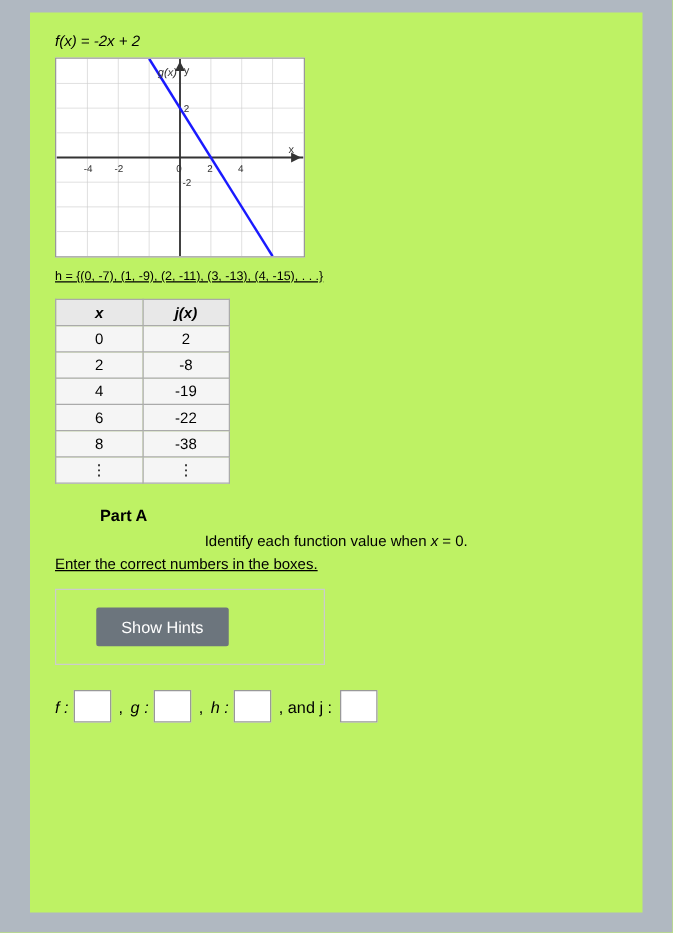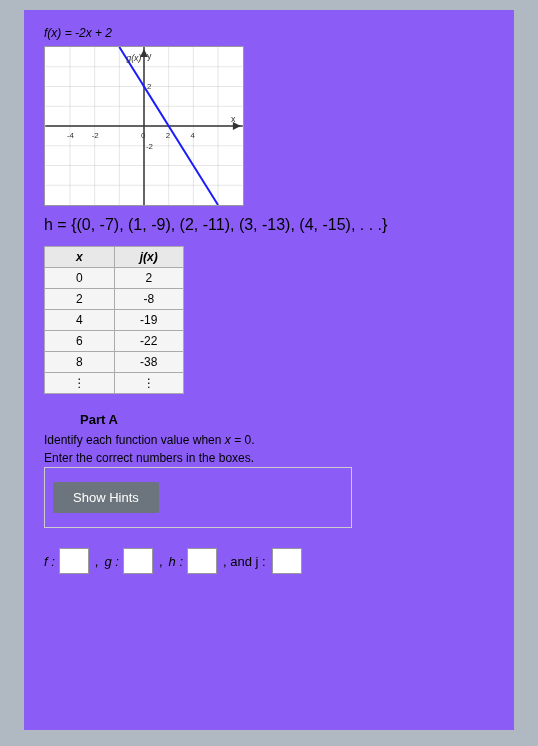--- a/index.html
+++ b/index.html
@@ -8,21 +8,21 @@
       min-height: 746px;
       background: #b0b8c1;
       font-family: Arial, sans-serif;
       font-size: 13px;
       display: flex;
       justify-content: center;
       align-items: flex-start;
       padding: 10px;
     }
     .page {
-      background: #8b5cf6;
+      background: #bef264;
       width: 490px;
       min-height: 720px;
       padding: 16px 20px 24px 20px;
       position: relative;
     }
 
     
     .func-label {
       font-size: 12px;
       margin-bottom: 6px;
@@ -41,22 +41,23 @@
     }
     .graph-grid {
       width: 100%;
       height: 100%;
       position: absolute;
       top: 0; left: 0;
     }
 
     
     .h-sequence {
-      font-size: 16px;
+      font-size: 10px;
       margin-bottom: 12px;
+      text-decoration: underline;
     }
 
     
     .func-table {
       border-collapse: collapse;
       margin-bottom: 18px;
       width: 140px;
     }
     .func-table th, .func-table td {
       border: 1px solid #aaa;
@@ -76,35 +77,37 @@
     
     .part-label {
       font-weight: bold;
       font-size: 13px;
       margin-bottom: 6px;
       padding-left: 36px;
     }
     .instruction {
       font-size: 12px;
       margin-bottom: 4px;
+      text-align: center;
     }
     .instruction em {
       font-style: italic;
     }
     .sub-instruction {
       font-size: 12px;
-      margin-bottom: 2px;
+      margin-bottom: 13px;
+      text-decoration: underline;
     }
 
     
     .hint-btn-container {
       border: 1px solid #ccc;
-      padding: 14px 8px;
+      padding: 14px 32px;
       margin-bottom: 20px;
-      width: 308px;
+      width: 216px;
     }
     .hint-btn {
       background: #6c757d;
       color: #fff;
       border: none;
       padding: 8px 20px;
       font-size: 13px;
       cursor: pointer;
       border-radius: 2px;
     }

